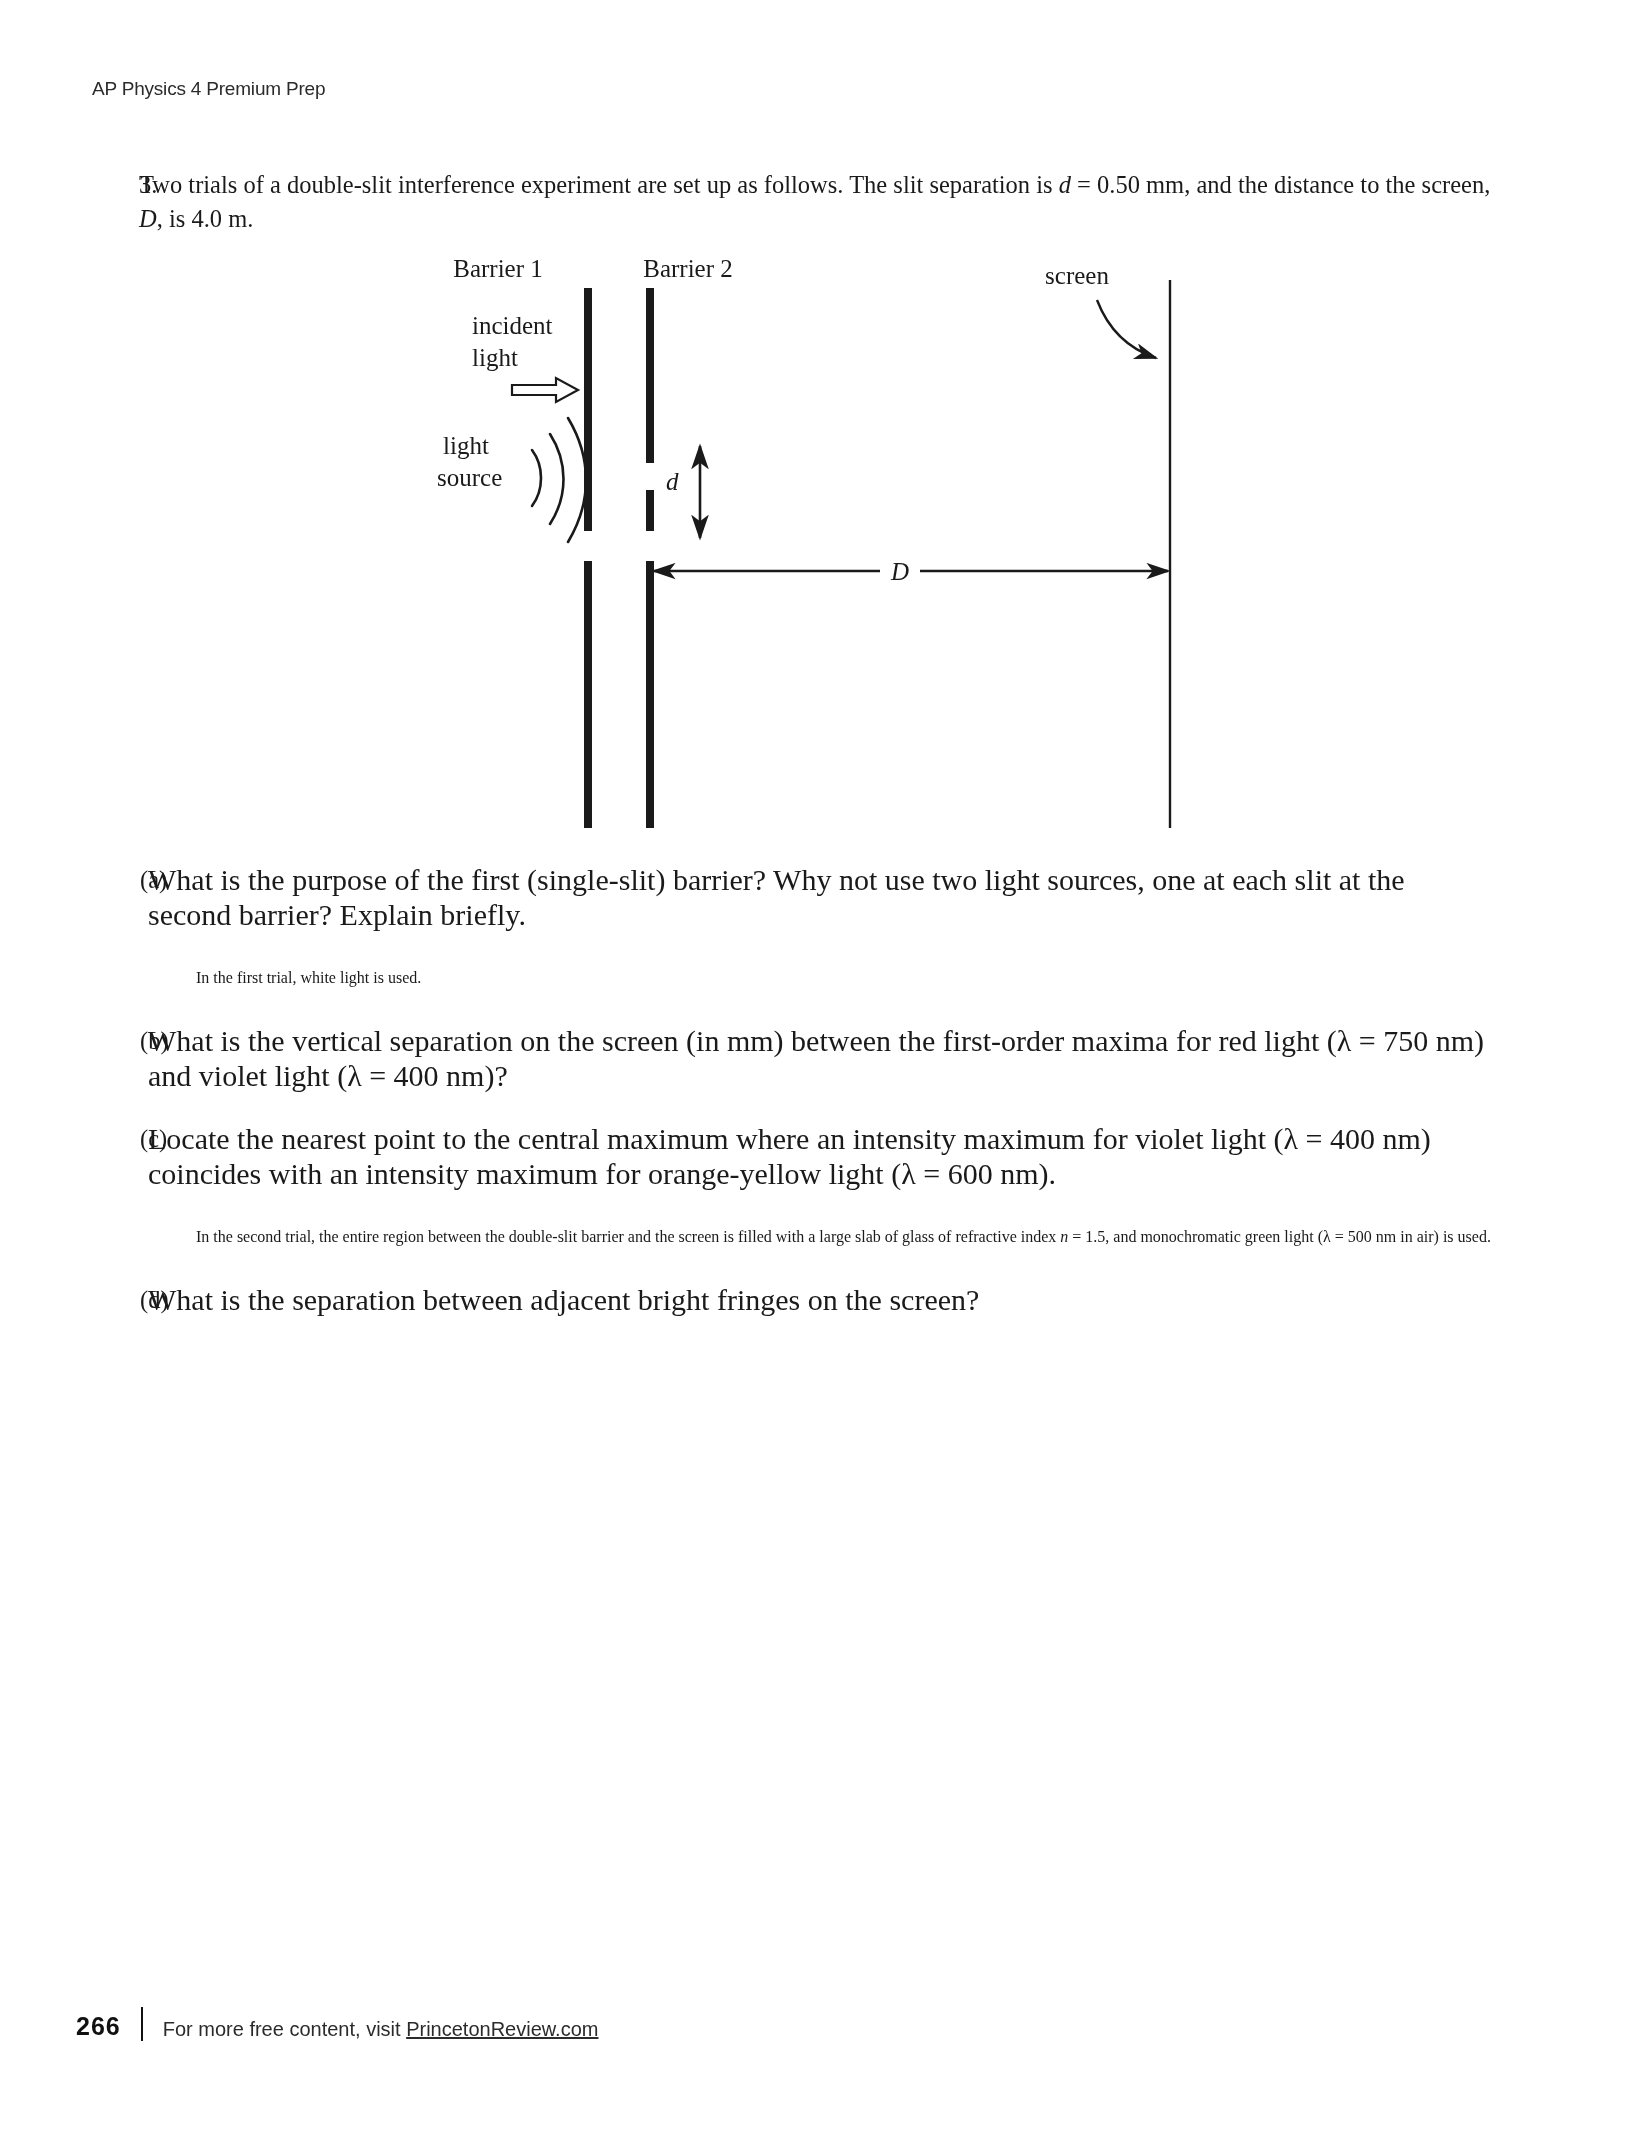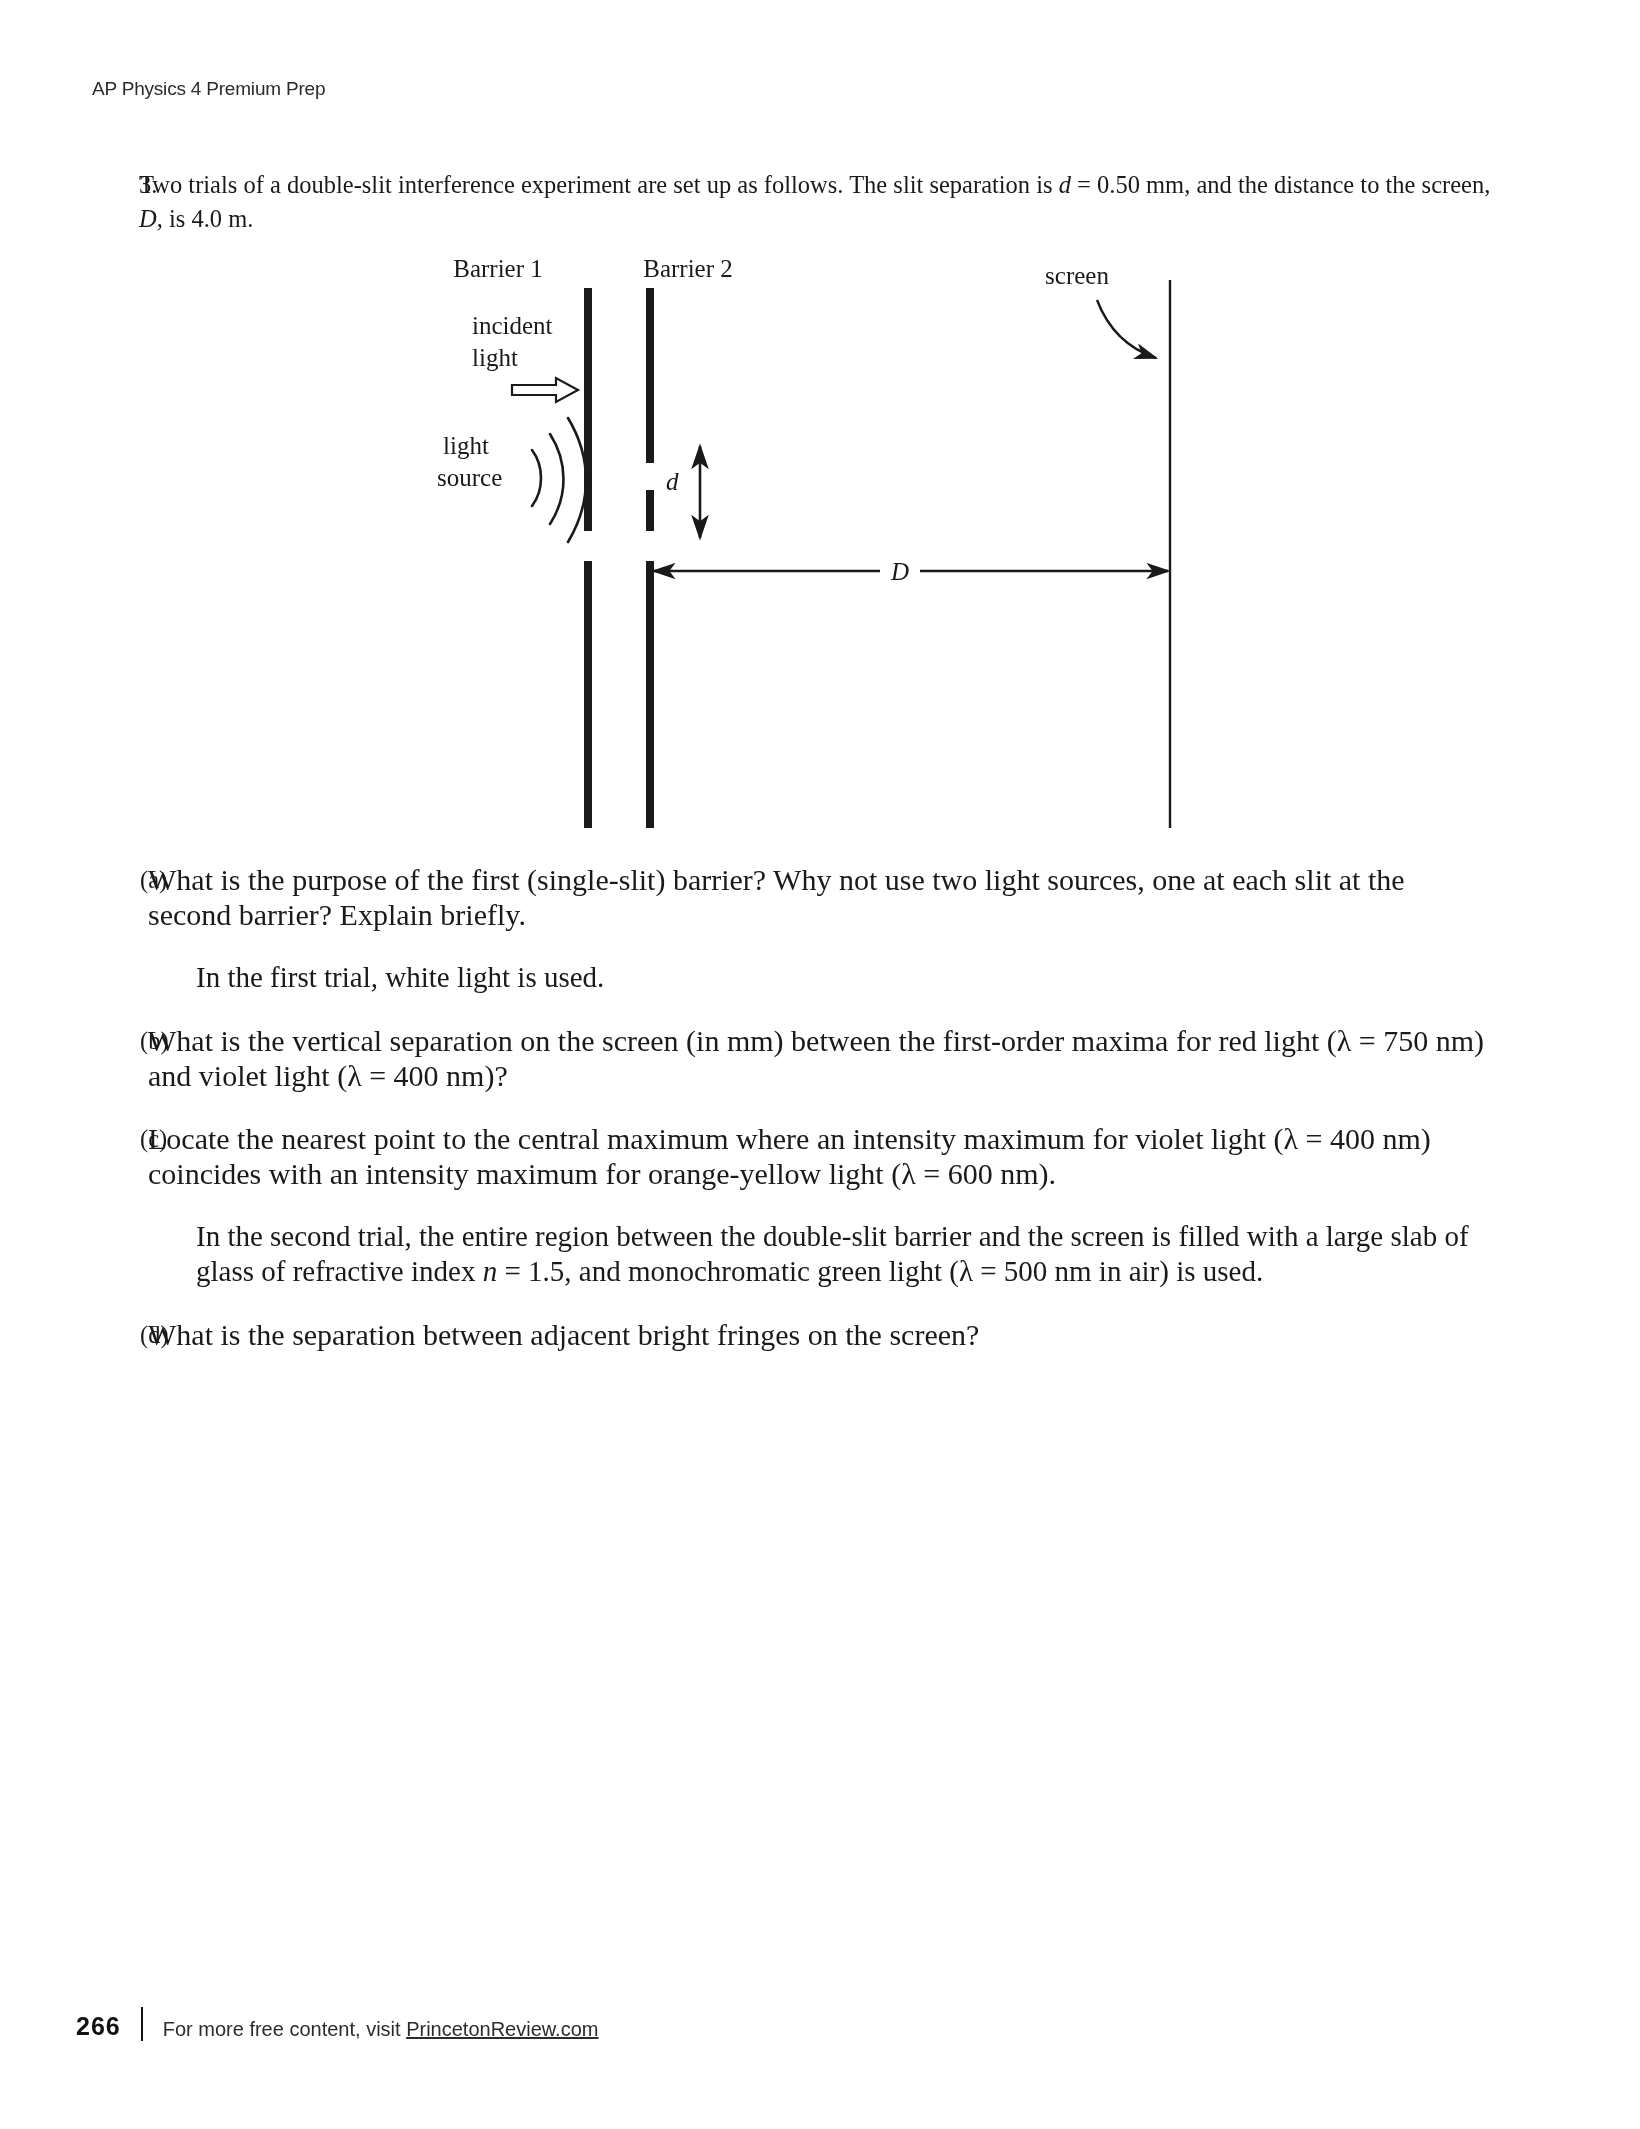--- a/index.html
+++ b/index.html
@@ -87,21 +87,21 @@
     box-sizing: border-box;
   }
   .part-body {
     flex: 1;
     font-size: 30px;
     line-height: 35px;
   }
   .interstitial {
     margin: 0 0 28px 0;
     padding-left: 104px;
-    font-size: 29px;
+    font-size: 16px;
     line-height: 35px;
   }
 
   
   .footer {
     position: absolute;
     left: 76px;
     bottom: 88px;
     display: flex;
     align-items: flex-end;

